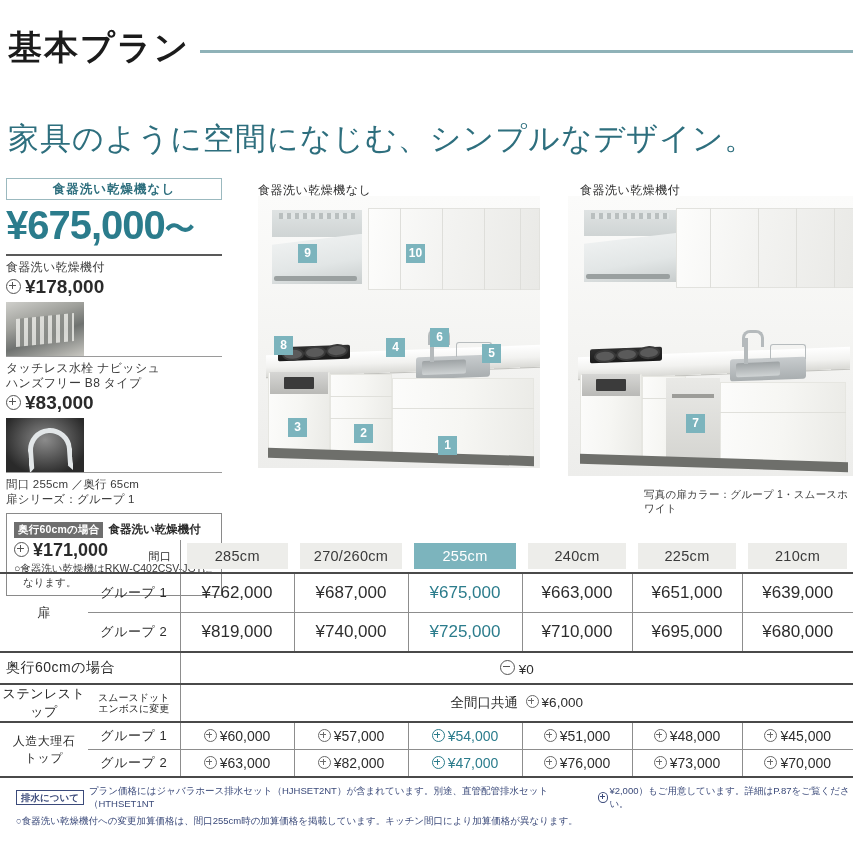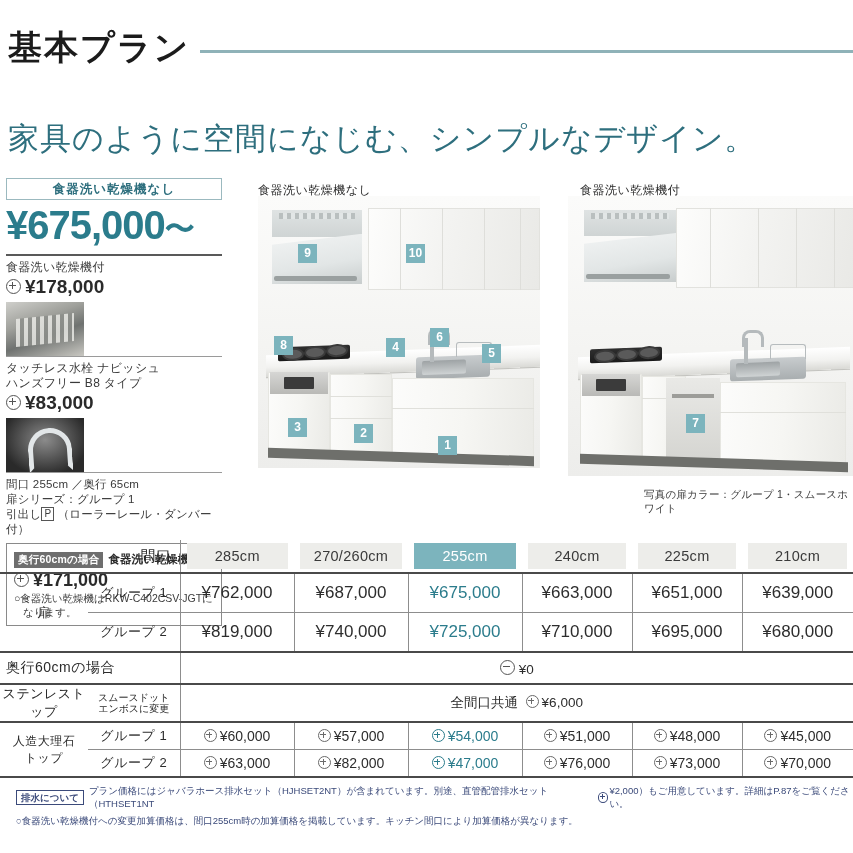--- a/index.html
+++ b/index.html
@@ -178,21 +178,20 @@
       <div class="opt-label">ハンズフリー B8 タイプ</div>
       <div class="opt-price"><span class="plus-ico"></span><span>¥83,000</span></div>
       <div class="thumb thumb-fa"></div>
     </div>
 
     <div class="hr-thin"></div>
 
     <div class="spec-lines">
       <div>間口 255cm ／奥行 65cm</div>
       <div>扉シリーズ：グループ 1</div>
-      <div><span>引出し</span><span class="pbox">P</span> <span>（ローラーレール・ダンバー付）</span></div>
     </div>
 
     <div class="note-box">
       <div><span class="note-tag">奥行60cmの場合</span><span class="note-tag-after">食器洗い乾燥機付</span></div>
       <div class="note-price"><span class="plus-ico"></span><span>¥171,000</span></div>
       <div class="note-sub">○食器洗い乾燥機はRKW-C402CSV-JGTに</div>
       <div class="note-sub" style="padding-left:9px">なります。</div>
     </div>
   </div>
 
@@ -316,21 +315,21 @@
         <col style="width:114px">
           <col style="width:114px">
           <col style="width:114px">
         <col style="width:110px">
           <col style="width:110px">
           <col style="width:111px">
       </colgroup>
 
       <tbody>
           <tr>
-        <td colspan="2" class="lbl br" style="height:32px;text-align:right;padding-right:8px;font-size:15px">間口</td>
+        <td colspan="2" class="lbl br" style="height:32px;text-align:right;padding-right:8px;font-size:11px">間口</td>
         <td style="padding:3px 6px">
               <div class="hcell" style="height:26px;line-height:26px">285cm</div>
             </td>
         <td style="padding:3px 6px">
               <div class="hcell" style="height:26px;line-height:26px">270/260cm</div>
             </td>
         <td style="padding:3px 6px">
               <div class="hcell sel" style="height:26px;line-height:26px">255cm</div>
             </td>
         <td style="padding:3px 6px">

